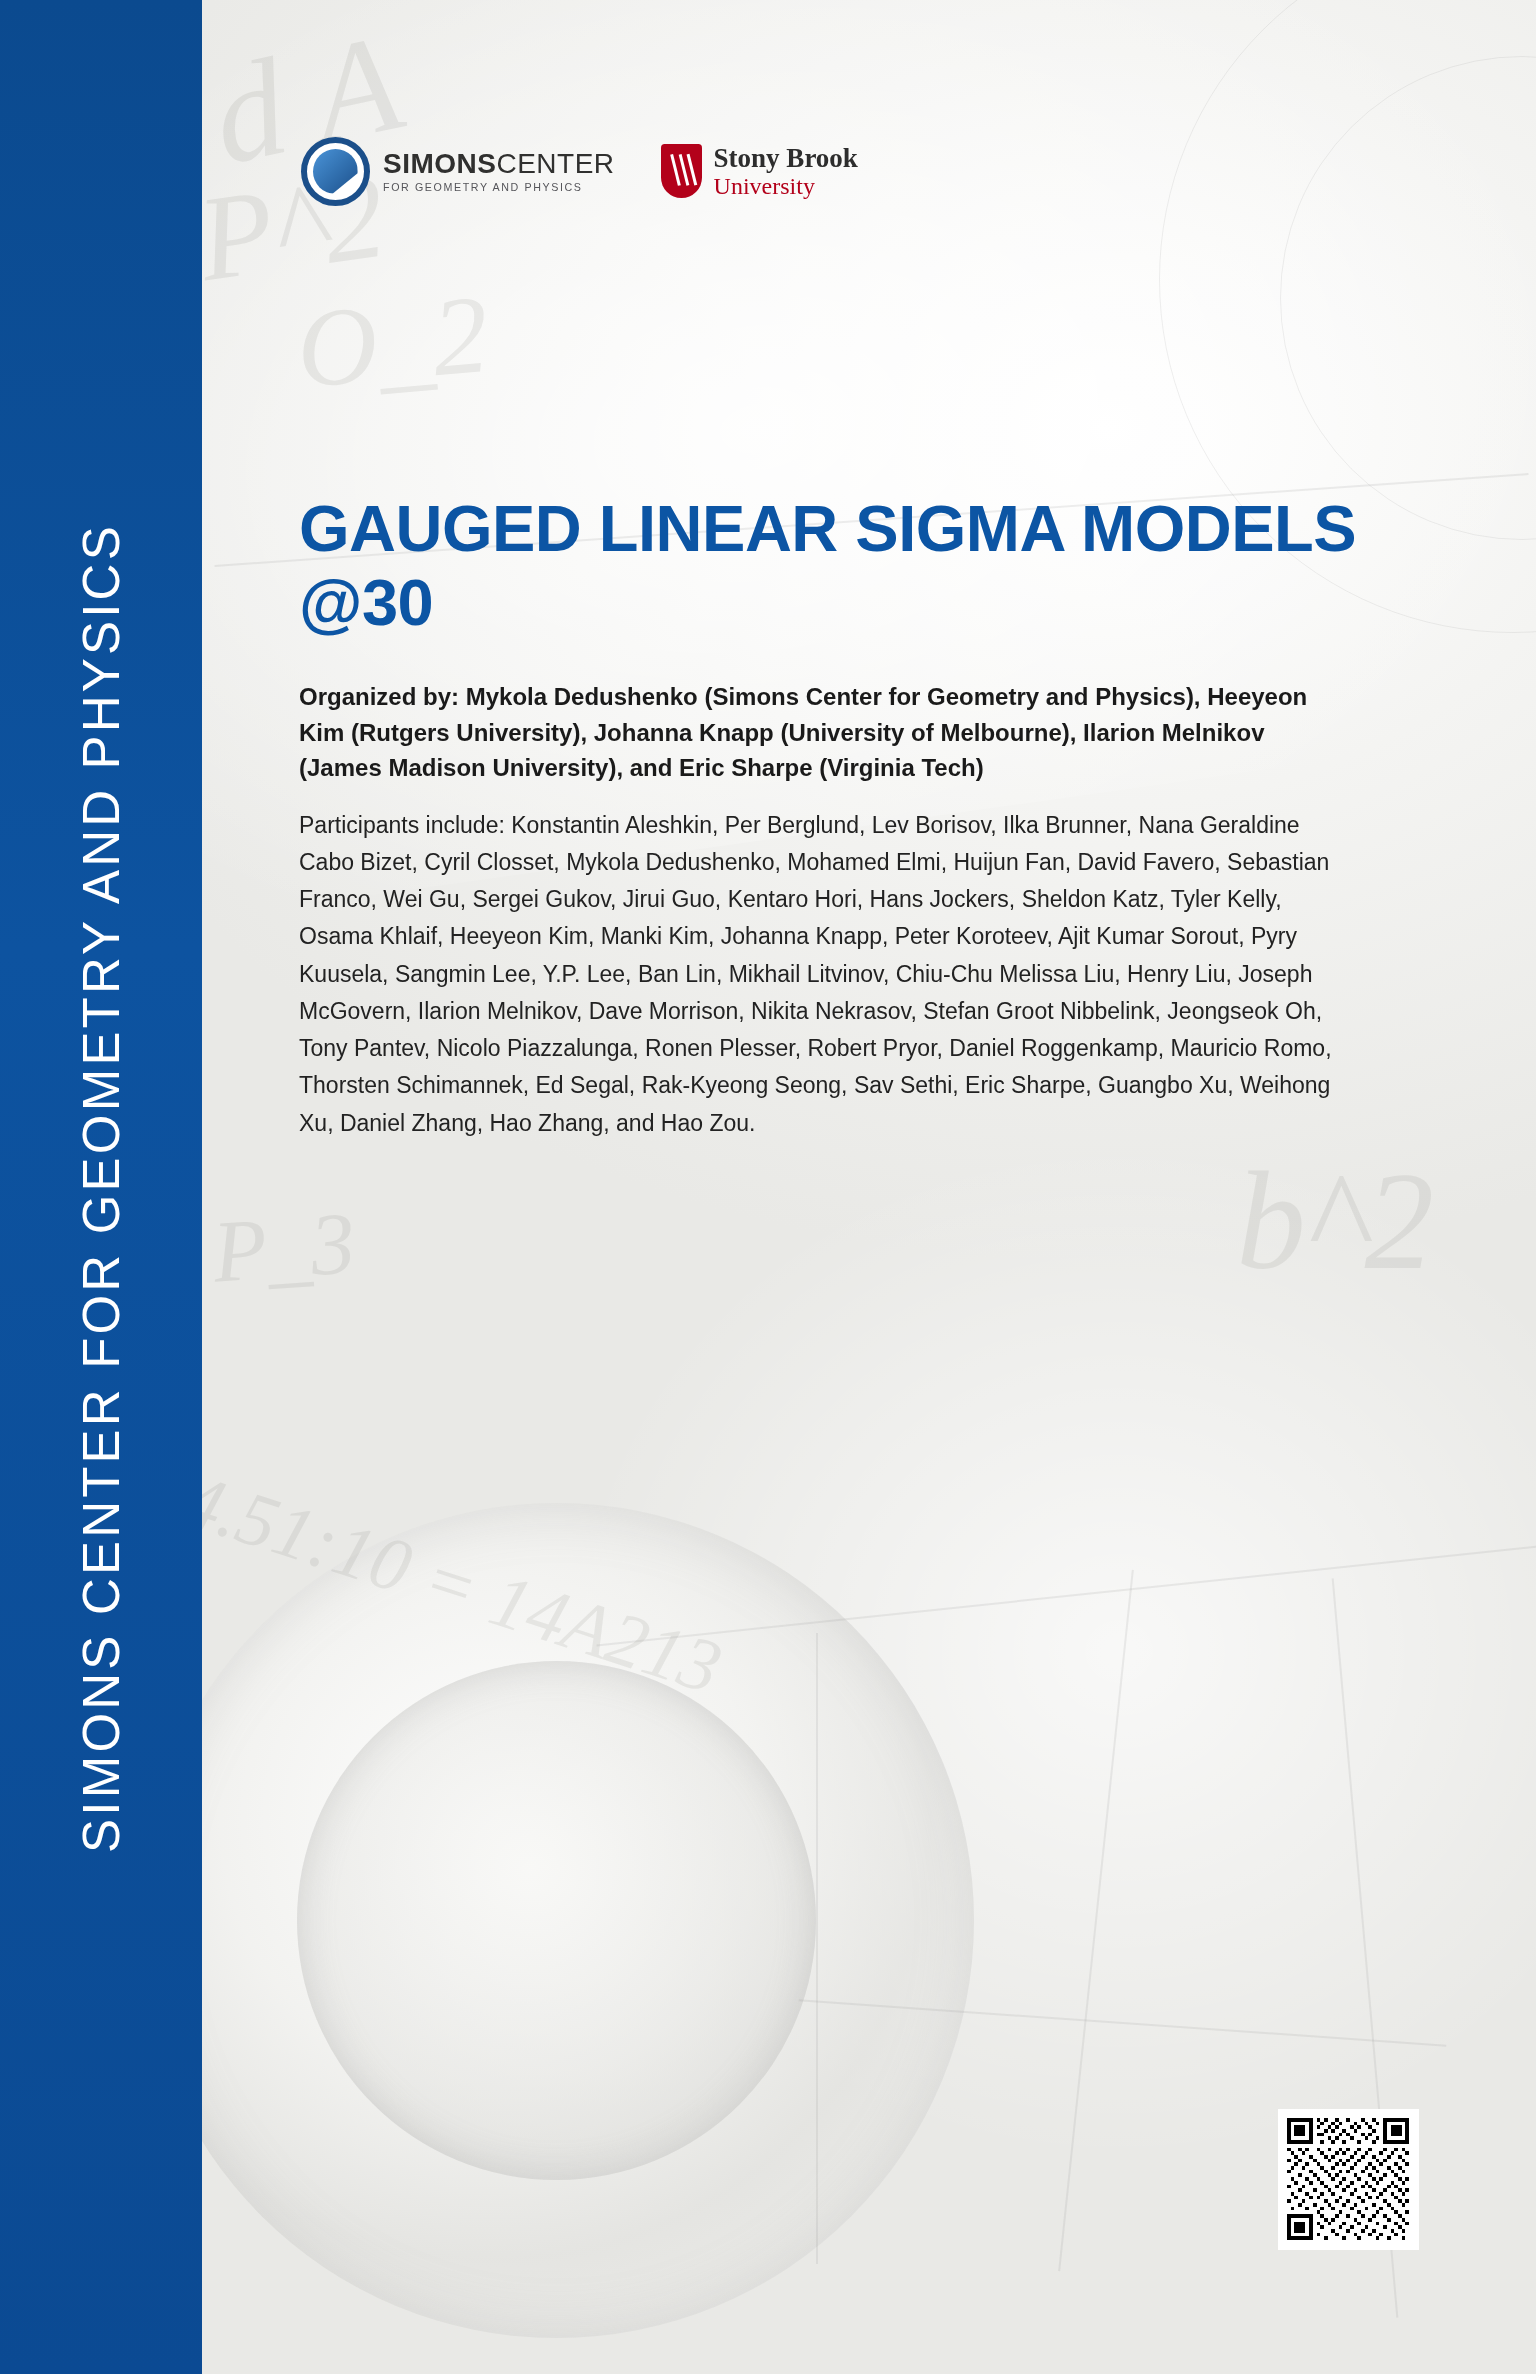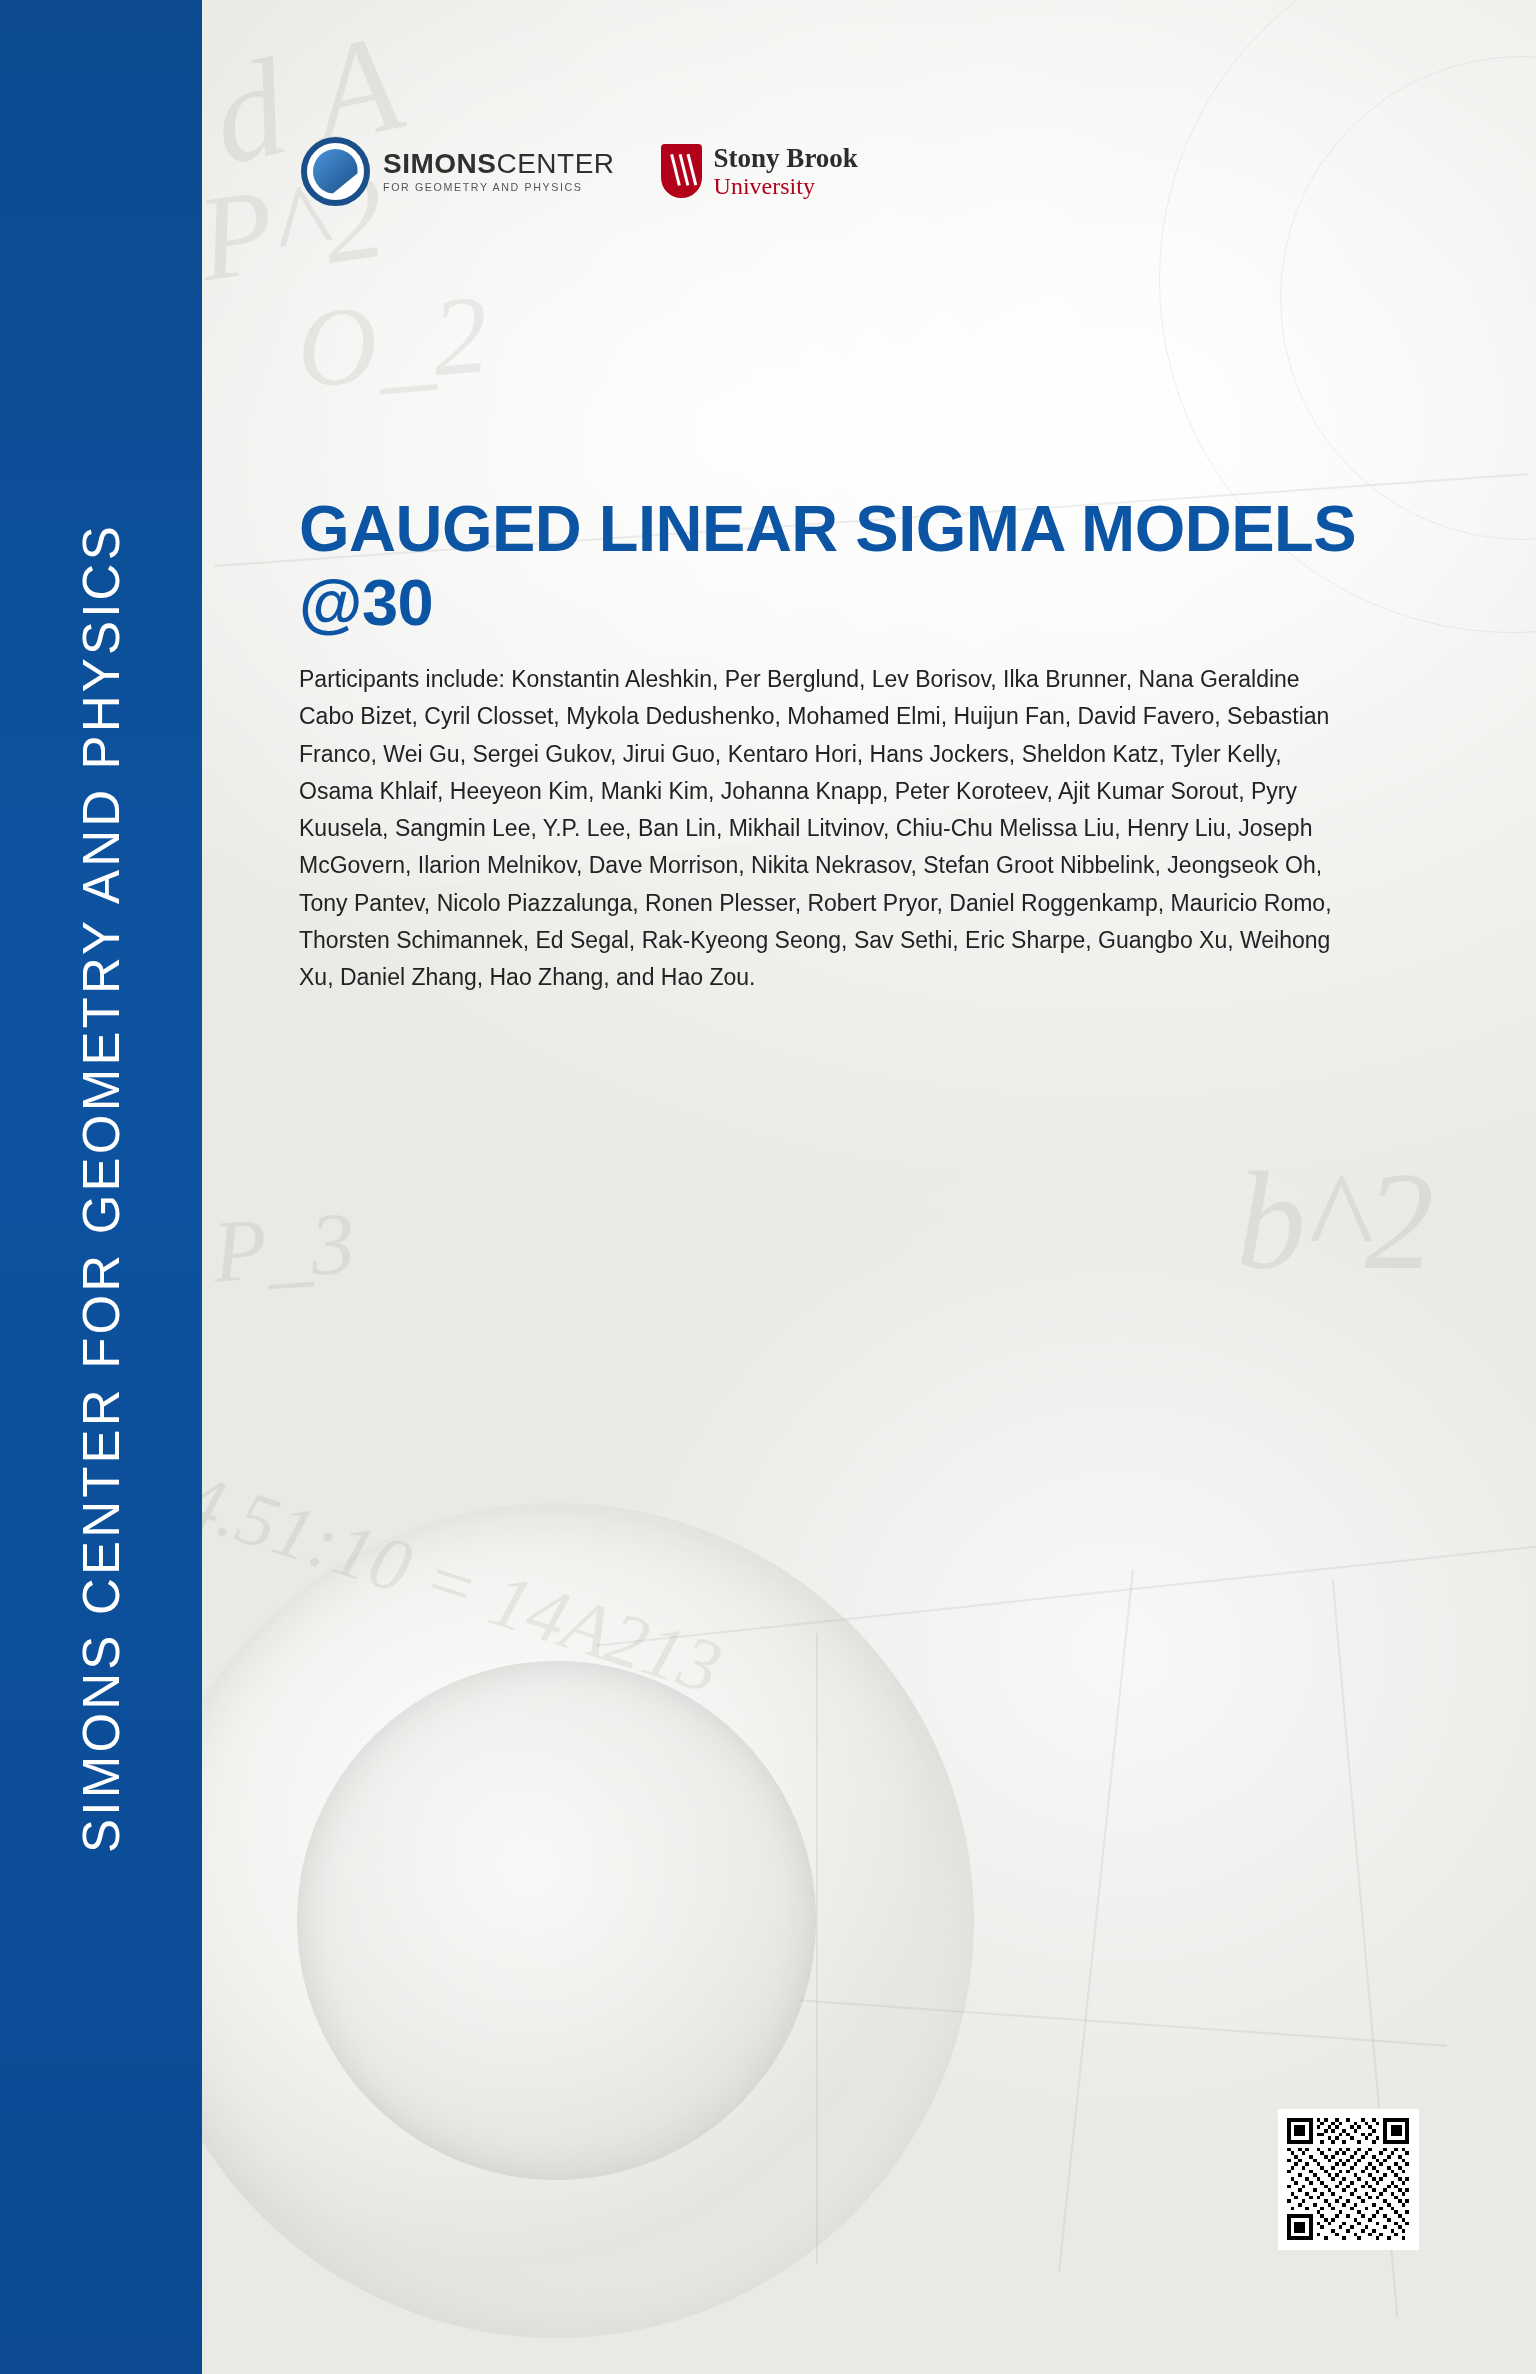--- a/index.html
+++ b/index.html
@@ -277,20 +277,21 @@
       <div class="sbu-shield"></div>
       <div class="sbu-words">
         <div class="l1">Stony Brook</div>
         <div class="l2">University</div>
       </div>
     </div>
   </div>
 
   <div class="content">
     <h1 class="title">GAUGED LINEAR SIGMA MODELS @30</h1>
+    <div class="organizers">Organized by: Mykola Dedushenko (Simons Center for Geometry and Physics), Heeyeon Kim (Rutgers University), Johanna Knapp (University of Melbourne), Ilarion Melnikov (James Madison University), and Eric Sharpe (Virginia Tech)</div>
     <div class="participants">Participants include: Konstantin Aleshkin, Per Berglund, Lev Borisov, Ilka Brunner, Nana Geraldine Cabo Bizet, Cyril Closset, Mykola Dedushenko, Mohamed Elmi, Huijun Fan, David Favero, Sebastian Franco, Wei Gu, Sergei Gukov, Jirui Guo, Kentaro Hori, Hans Jockers, Sheldon Katz, Tyler Kelly, Osama Khlaif, Heeyeon Kim, Manki Kim, Johanna Knapp, Peter Koroteev, Ajit Kumar Sorout, Pyry Kuusela, Sangmin Lee, Y.P. Lee, Ban Lin, Mikhail Litvinov, Chiu-Chu Melissa Liu, Henry Liu, Joseph McGovern, Ilarion Melnikov, Dave Morrison, Nikita Nekrasov, Stefan Groot Nibbelink, Jeongseok Oh, Tony Pantev, Nicolo Piazzalunga, Ronen Plesser, Robert Pryor, Daniel Roggenkamp, Mauricio Romo, Thorsten Schimannek, Ed Segal, Rak-Kyeong Seong, Sav Sethi, Eric Sharpe, Guangbo Xu, Weihong Xu, Daniel Zhang, Hao Zhang, and Hao Zou.</div>
   </div>
 
 
   <div class="qr-box">
     <svg width="122" height="122" viewBox="0 0 33 33" shape-rendering="crispEdges">
       <rect width="33" height="33" fill="#ffffff"></rect>
       <g fill="#000000">
         <rect x="0" y="0" width="7" height="1"></rect>
           <rect x="0" y="6" width="7" height="1"></rect>

